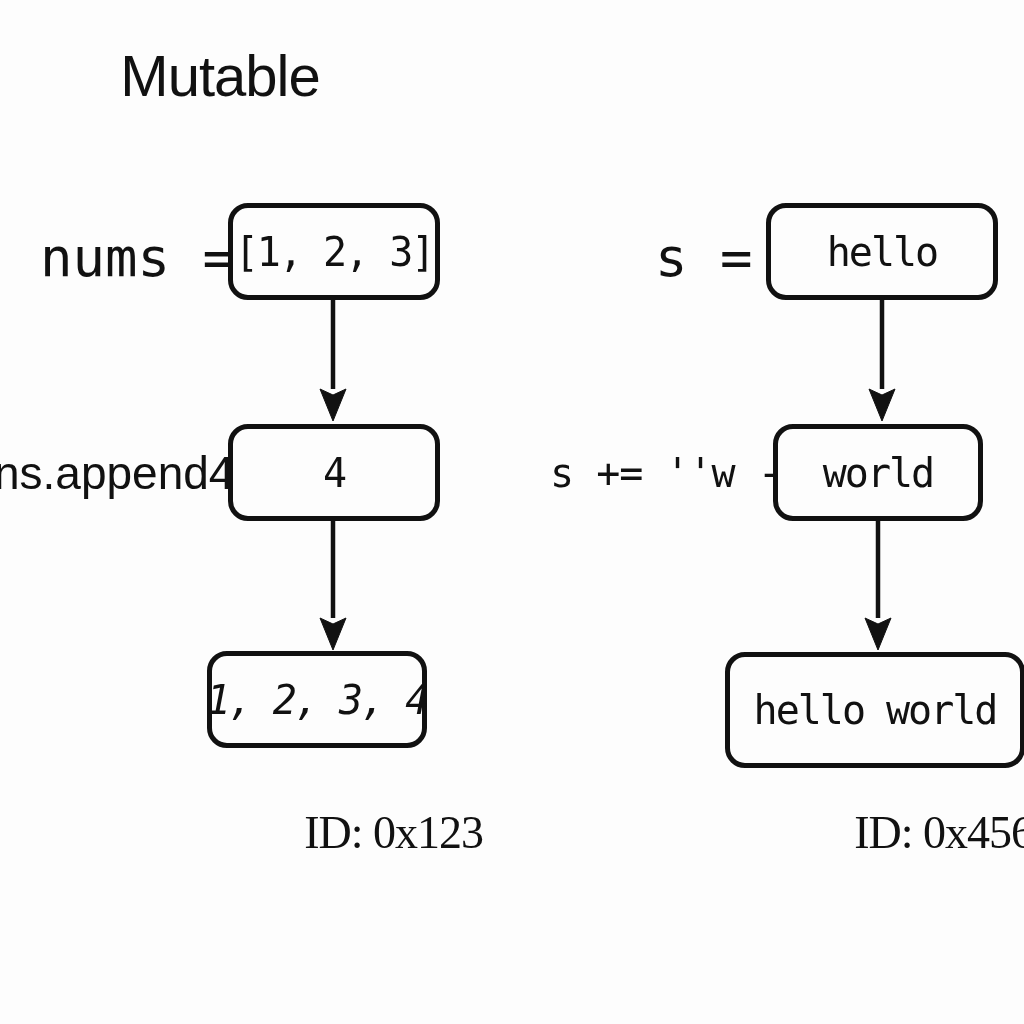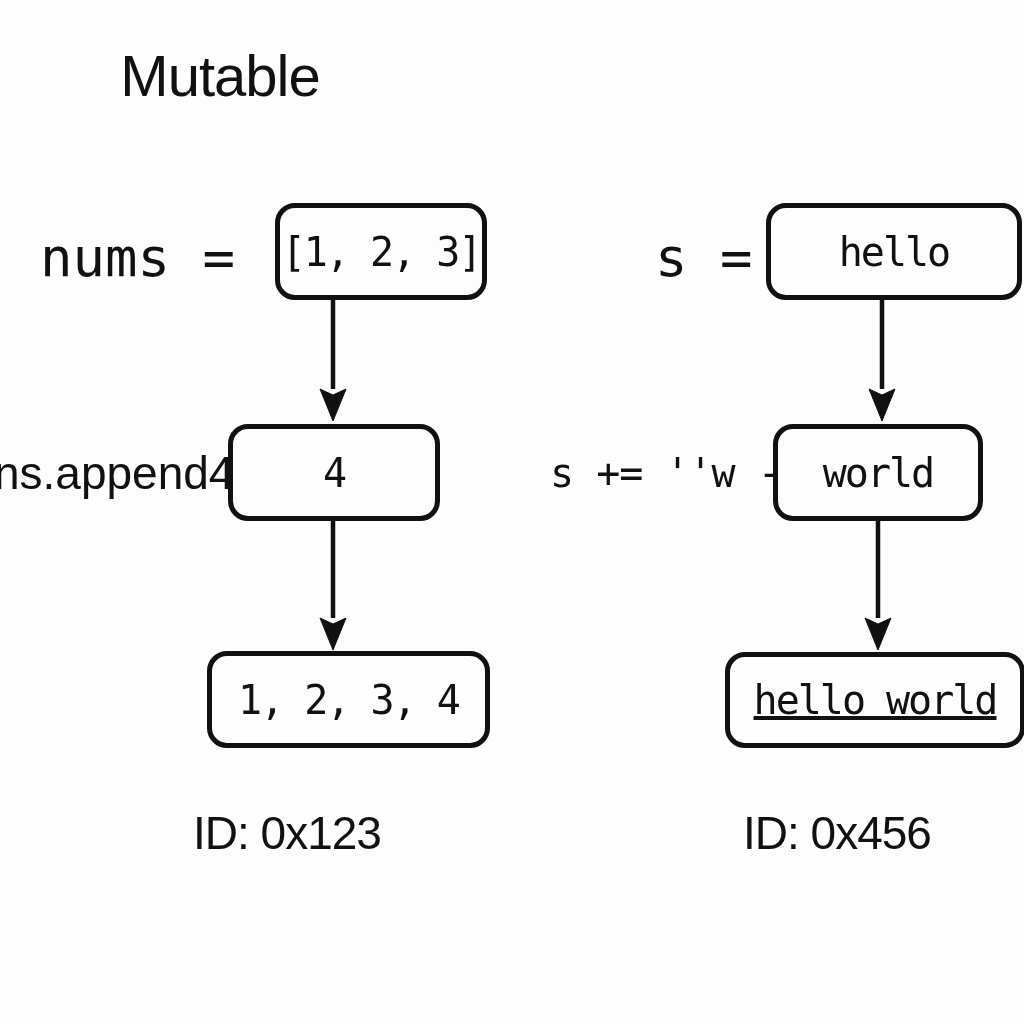--- a/index.html
+++ b/index.html
@@ -42,88 +42,88 @@
     background:var(--paper);
     display:flex;
     align-items:center;
     justify-content:center;
     font-family:"DejaVu Sans Mono", monospace;
     font-size:40px;
     letter-spacing:-2px;
     white-space:nowrap;
   }
   .id-label{
-    font-family:Liberation Sans, sans-serif;
+    font-family:Liberation Serif, serif;
     font-size:46px;
-    text-align:left;
+    text-align:right;
     letter-spacing:-1px;
     white-space:nowrap;
   }
   .op-label-right{font-size:40px;letter-spacing:-1px;}
   svg.arrow{display:block;}
   svg.arrow line{stroke:var(--ink);stroke-width:4.5;}
   svg.arrow polygon{fill:var(--ink);stroke:var(--ink);stroke-width:1;}
 </style>
 </head>
 <body>
 
 <div class="canvas">
 
   <div class="abs title" style="left:60px; top:42px; width:320px;">Mutable</div>
 
   <div class="abs mono-label" style="left:40px; top:226px;">nums =</div>
 
-  <div class="abs node" style="left:228px; top:203px; width:212px; height:97px;margin-left:47px;">
+  <div class="abs node" style="left:228px; top:203px; width:212px; height:97px;">
     <span>[1, 2, 3]</span>
   </div>
 
   <svg class="abs arrow" style="left:311px; top:297px;" width="44" height="126" viewBox="0 0 44 126">
     <line x1="22" y1="0" x2="22" y2="92"></line>
     <polygon points="22,124 9,92 22,98 35,92"></polygon>
   </svg>
 
   <div class="abs sans-label" style="left:-6px; top:446px;">ns.append4</div>
 
   <div class="abs node" style="left:228px; top:424px; width:212px; height:97px;">
     <span>4</span>
   </div>
 
   <svg class="abs arrow" style="left:311px; top:519px;" width="44" height="133" viewBox="0 0 44 133">
     <line x1="22" y1="0" x2="22" y2="99"></line>
     <polygon points="22,131 9,99 22,105 35,99"></polygon>
   </svg>
 
-  <div class="abs node" style="left:207px; top:651px; width:283px; height:97px;">
+  <div class="abs node" style="left:207px; top:651px; width:220px; height:97px;font-style:italic;">
     <span>1, 2, 3, 4</span>
   </div>
 
   <div class="abs id-label" style="left:193px; top:806px; width:290px;">ID: 0x123</div>
 
 
   <div class="abs mono-label" style="left:655px; top:226px;">s =</div>
 
-  <div class="abs node" style="left:766px; top:203px; width:256px; height:97px;">
+  <div class="abs node" style="left:766px; top:203px; width:232px; height:97px;">
     <span>hello</span>
   </div>
 
   <svg class="abs arrow" style="left:860px; top:297px;" width="44" height="126" viewBox="0 0 44 126">
     <line x1="22" y1="0" x2="22" y2="92"></line>
     <polygon points="22,124 9,92 22,98 35,92"></polygon>
   </svg>
 
   <div class="abs mono-label op-label-right" style="left:550px; top:450px;">s += ''w -</div>
 
   <div class="abs node" style="left:773px; top:424px; width:210px; height:97px;">
     <span>world</span>
   </div>
 
   <svg class="abs arrow" style="left:856px; top:519px;" width="44" height="133" viewBox="0 0 44 133">
     <line x1="22" y1="0" x2="22" y2="99"></line>
     <polygon points="22,131 9,99 22,105 35,99"></polygon>
   </svg>
 
-  <div class="abs node" style="left:725px; top:652px; width:300px; height:96px;text-decoration:underline;">
+  <div class="abs node" style="left:725px; top:652px; width:300px; height:116px;">
     <span>hello world</span>
   </div>
 
   <div class="abs id-label" style="left:743px; top:806px; width:290px;">ID: 0x456</div>
 
 </div>
 
 </body></html>

